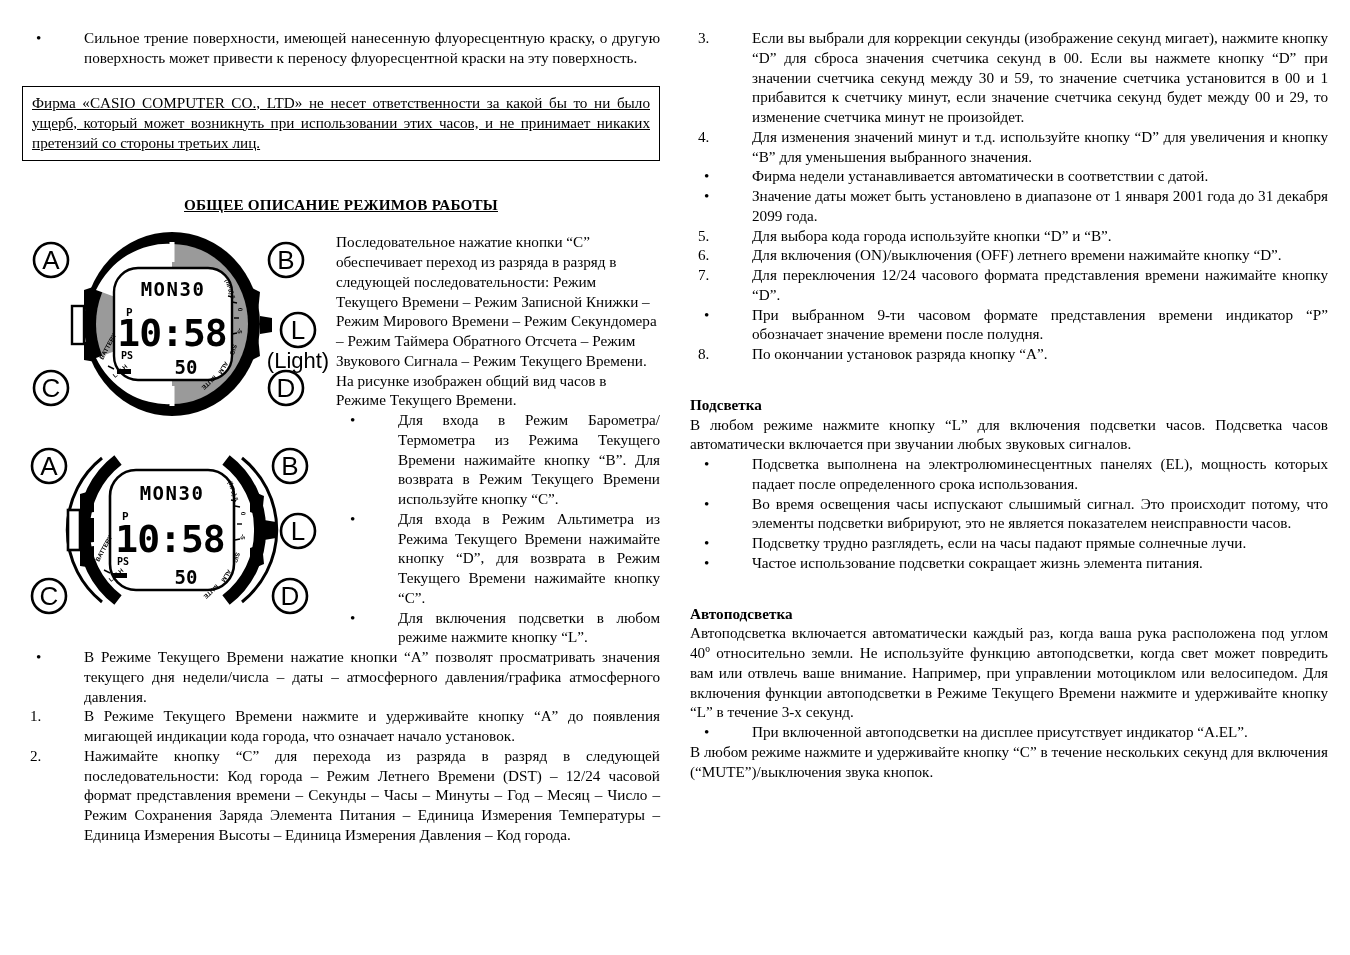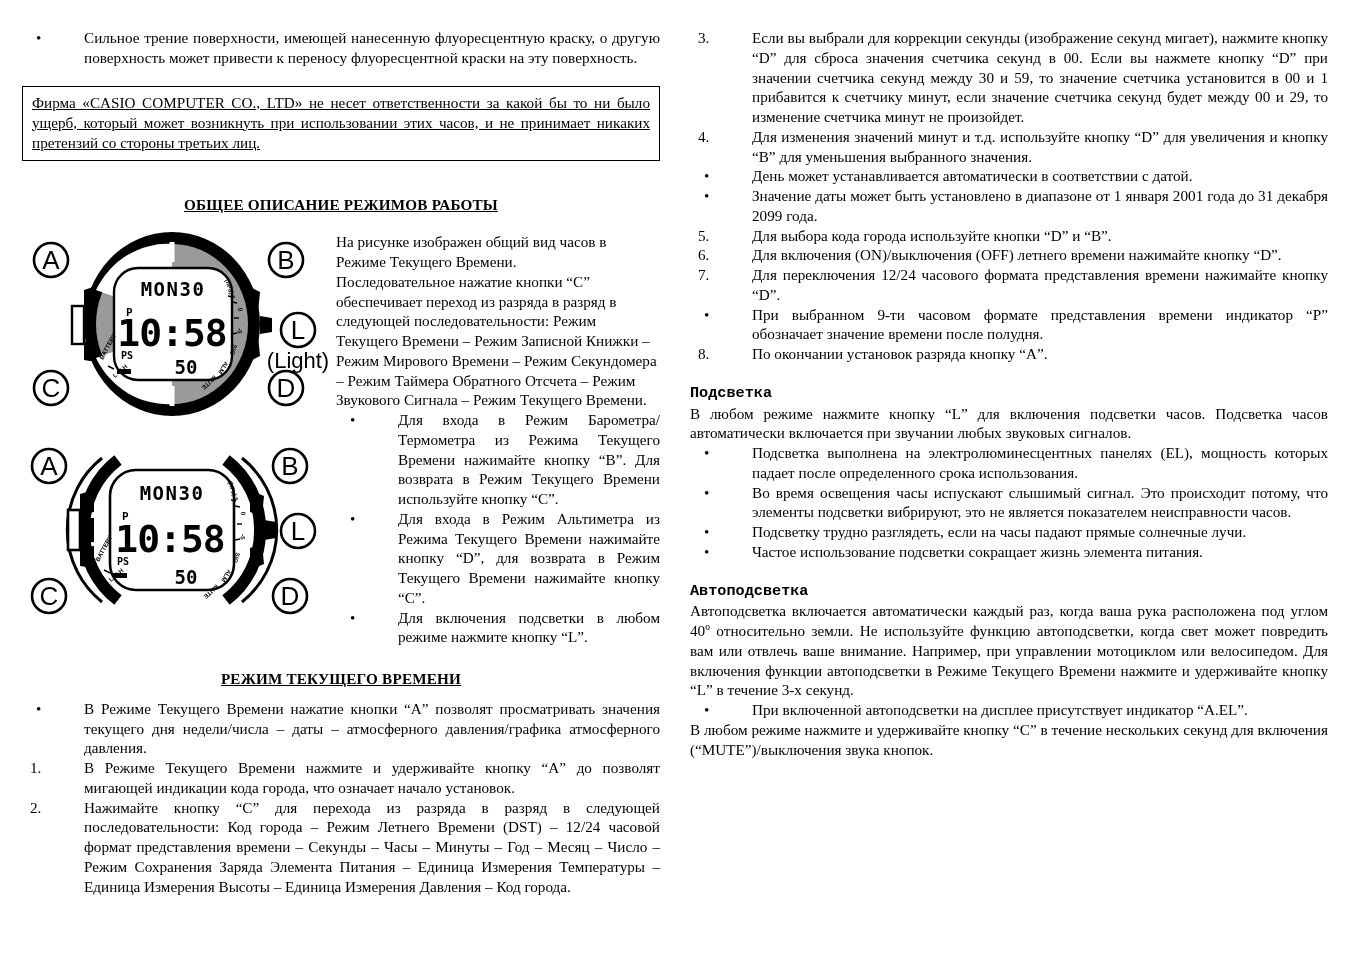--- a/index.html
+++ b/index.html
@@ -52,22 +52,21 @@
     text-align:center;
     font-size:15.2px;
     font-weight:bold;
     margin:34px 0 14px 0;
     letter-spacing:0.2px;
     text-decoration:underline;
   }
   h3.sub{
     font-size:15.2px;
     font-weight:bold;
-    margin:20px 0 0 0;
-    font-family:Liberation Mono, monospace;
+    margin:31px 0 0 0;
   }
 
   .figwrap{display:flex;gap:4px;align-items:flex-start;}
   .figcol{width:310px;flex:0 0 310px;}
   .txtcol{flex:1 1 auto;padding-top:4px;}
 
   .txtcol p{margin:0;line-height:1.30;}
 
   
   .watch{position:relative;width:300px;height:192px;margin:0 0 6px 0;}
@@ -259,49 +258,48 @@
               <text class="lbl" x="268" y="171" text-anchor="middle">D</text>
 
               <circle cx="276" cy="97" r="17" fill="#fff" stroke="#000" stroke-width="2.6"></circle>
               <text class="lbl" x="276" y="106" text-anchor="middle">L</text>
             </g>
           </svg>
         </div>
       </div>
 
       <div class="txtcol">
+        <p>Последовательное нажатие кнопки “C” обеспечивает переход из разряда в разряд в следующей последовательности: Режим Текущего Времени – Режим Записной Книжки – Режим Мирового Времени – Режим Секундомера  – Режим Таймера Обратного Отсчета – Режим Звукового Сигнала – Режим Текущего Времени.</p>
         <p>На рисунке изображен общий вид часов в Режиме Текущего Времени.</p>
-        <p>Последовательное нажатие кнопки “C” обеспечивает переход из разряда в разряд в следующей последовательности: Режим Текущего Времени – Режим Записной Книжки – Режим Мирового Времени – Режим Секундомера  – Режим Таймера Обратного Отсчета – Режим Звукового Сигнала – Режим Текущего Времени.</p>
         <ul class="blist">
           <li>
             <span class="mk dot">•</span>
             <span>Для входа в Режим Барометра/Термометра из Режима Текущего Времени нажимайте кнопку “B”. Для возврата в Режим Текущего Времени используйте кнопку “C”.</span>
           </li>
           <li>
             <span class="mk dot">•</span>
             <span>Для входа в Режим Альтиметра из Режима Текущего Времени нажимайте кнопку “D”, для возврата в Режим Текущего Времени нажимайте кнопку “C”.</span>
           </li>
           <li>
             <span class="mk dot">•</span>
             <span>Для включения подсветки в любом режиме нажмите кнопку “L”.</span>
           </li>
         </ul>
       </div>
     </div>
 
-    <h2 class="section" style="margin-top:22px;margin-bottom:10px;">РЕЖИМ ТЕКУЩЕГО ВРЕМЕНИ</h2>
 
     <ul class="blist">
       <li>
         <span class="mk dot">•</span>
         <span>В Режиме Текущего Времени нажатие кнопки “A” позволят просматривать значения текущего дня недели/числа – даты – атмосферного давления/графика атмосферного давления.</span>
       </li>
       <li>
         <span class="mk">1.</span>
-        <span>В Режиме Текущего Времени нажмите и удерживайте кнопку “A” до позволят мигающей индикации кода города, что означает начало установок.</span>
+        <span>В Режиме Текущего Времени нажмите и удерживайте кнопку “A” до появления мигающей индикации кода города, что означает начало установок.</span>
       </li>
       <li>
         <span class="mk">2.</span>
         <span>Нажимайте кнопку “C” для перехода из разряда в разряд в следующей последовательности: Код города – Режим Летнего Времени (DST) – 12/24 часовой формат представления времени – Секунды – Часы – Минуты  – Год – Месяц – Число – Режим Сохранения Заряда Элемента Питания – Единица Измерения Температуры – Единица Измерения Высоты – Единица Измерения Давления – Код города.</span>
       </li>
     </ul>
   </div>
 
   <div class="col-right">
 
@@ -309,21 +307,21 @@
       <li>
         <span class="mk">3.</span>
         <span>Если вы выбрали для коррекции секунды (изображение секунд мигает), нажмите кнопку “D” для сброса значения счетчика секунд в 00. Если вы нажмете кнопку “D” при значении счетчика секунд между 30 и 59, то значение счетчика установится в 00 и 1 прибавится к счетчику минут, если значение счетчика секунд будет между 00 и 29, то изменение счетчика минут не произойдет.</span>
       </li>
       <li>
         <span class="mk">4.</span>
         <span>Для изменения значений минут и т.д. используйте кнопку “D” для увеличения и кнопку “B” для уменьшения выбранного значения.</span>
       </li>
       <li>
         <span class="mk dot">•</span>
-        <span>День может устанавливается автоматически в соответствии с датой.</span>
+        <span>Фирма недели устанавливается автоматически в соответствии с датой.</span>
       </li>
       <li>
         <span class="mk dot">•</span>
         <span>Значение даты может быть установлено в диапазоне от 1 января 2001 года до 31 декабря 2099 года.</span>
       </li>
       <li>
         <span class="mk">5.</span>
         <span>Для выбора кода города используйте кнопки “D” и “B”.</span>
       </li>
       <li>

